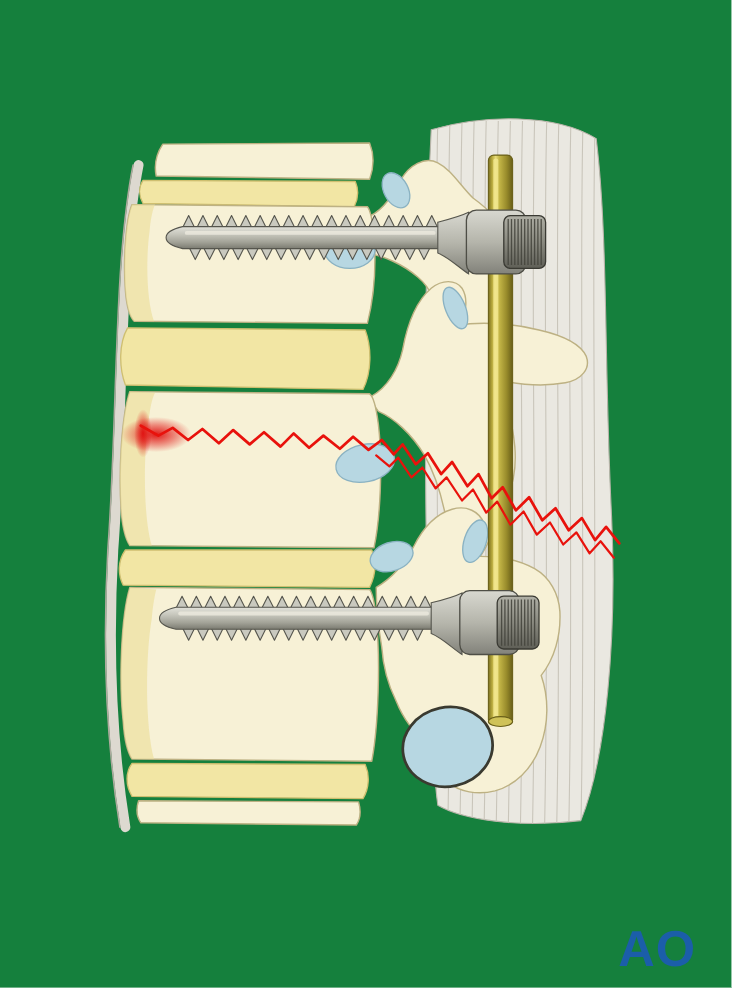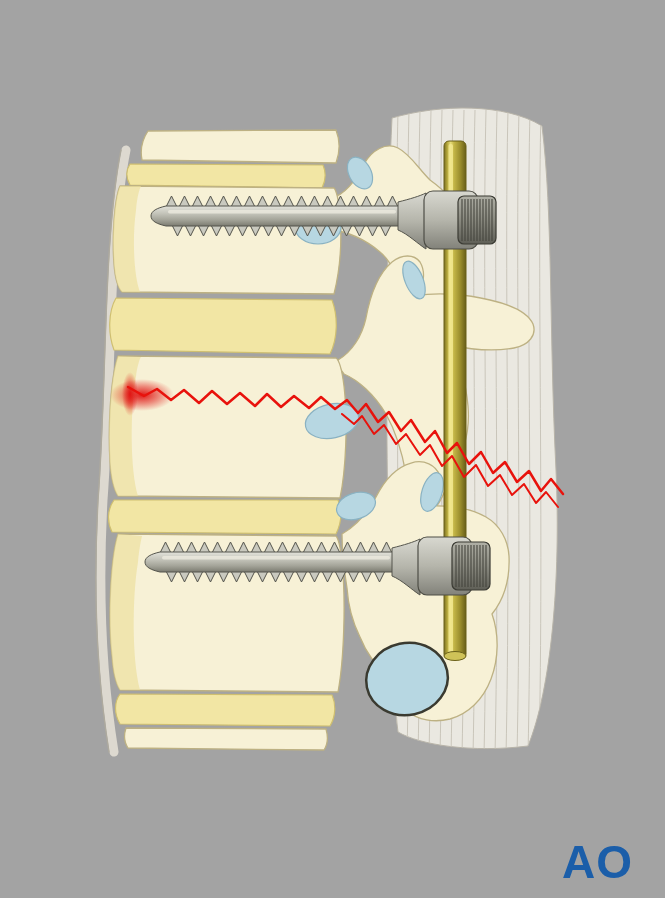--- a/index.html
+++ b/index.html
@@ -1,17 +1,17 @@
 <!DOCTYPE html>
 <html><head>
 <meta charset="utf-8">
 <style>
   html, body { margin: 0; padding: 0; background: #ffffff; }
   body { font-family: "Liberation Sans", sans-serif; }
-  .stage { position: relative; width: 665px; height: 898px; background: #a3a3a3; overflow: hidden; }
+  .stage { position: relative; width: 665px; height: 898px; background: #15803d; overflow: hidden; }
   .stage svg { display: block; width: 665px; height: 898px; }
   .ao-logo-text { font-family: "Liberation Sans", sans-serif; font-weight: bold; letter-spacing: 1px; }
 </style>
 </head>
 <body>
 
 <div class="stage">
 <svg viewBox="0 0 665 898" xmlns="http://www.w3.org/2000/svg">
   <defs>
     <linearGradient id="gradShaft" x1="0" y1="0" x2="0" y2="1">

